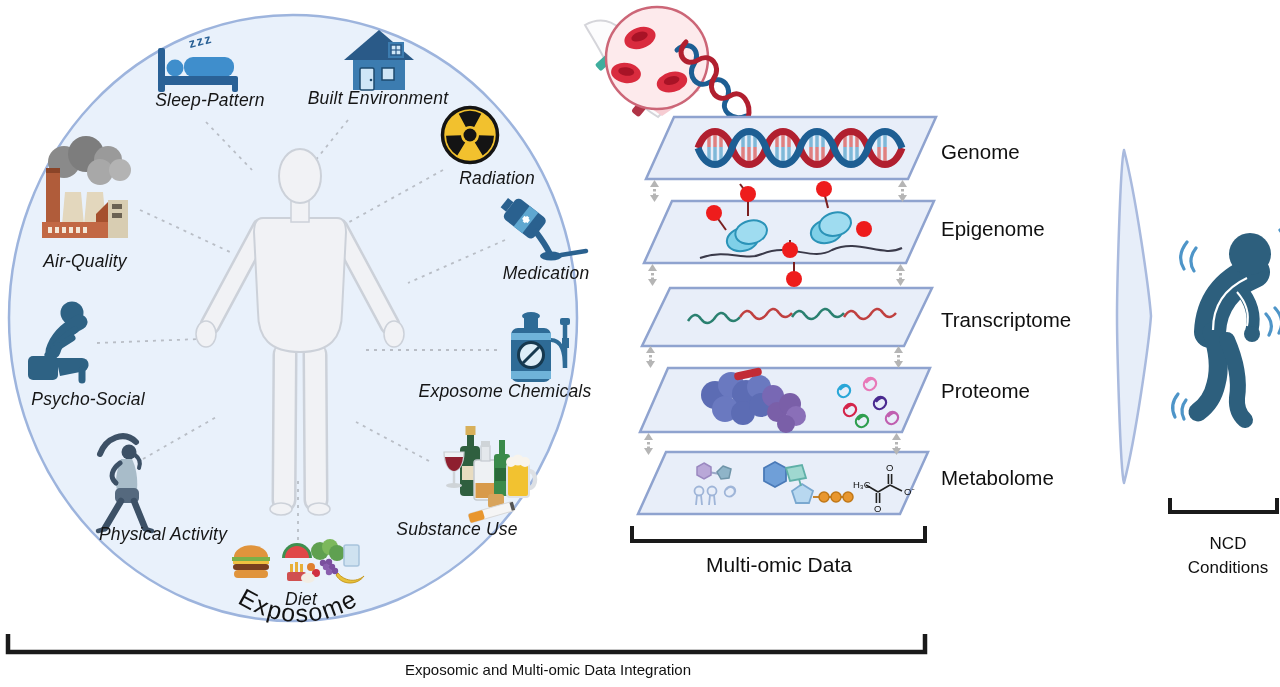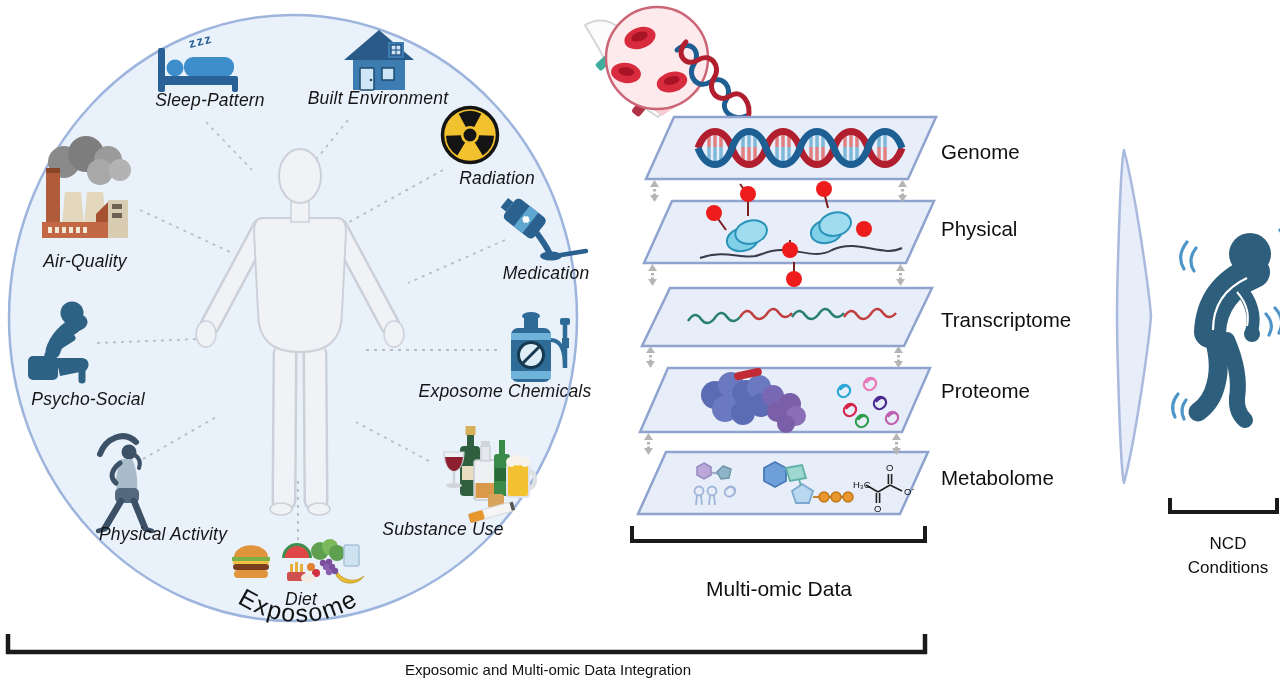--- a/index.html
+++ b/index.html
@@ -4,21 +4,21 @@
 <style>
   html,body{margin:0;padding:0;background:#fff;}
   .canvas{position:relative;width:1280px;height:687px;background:#ffffff;overflow:hidden;
           font-family:"Liberation Sans",sans-serif;}
   .canvas svg{position:absolute;left:0;top:0;}
   .lbl{position:absolute;transform:translateX(-50%);font-size:17.5px;font-weight:500;
        color:#151515;white-space:nowrap;letter-spacing:.2px;font-style:italic;}
   .layer-lbl{position:absolute;font-size:20.5px;color:#101010;white-space:nowrap;font-weight:500;}
   .cap{position:absolute;transform:translateX(-50%);font-size:15px;font-weight:500;
        color:#101010;white-space:nowrap;}
-  .cap-big{font-size:21px;margin-top:24px;}
+  .cap-big{font-size:21px;}
   .ncd-cap{font-size:17px;}
 </style>
 </head>
 <body>
 
 <div class="canvas">
 
 <svg width="1280" height="687" viewBox="0 0 1280 687">
   <defs>
     <g id="varrow">
@@ -445,28 +445,28 @@
   <text font-size="25" fill="#121212" letter-spacing="1.5" font-weight="500">
     <textPath href="#expArc" startOffset="8">Exposome</textPath>
   </text>
 </svg>
 
 <div class="lbl" style="left:210px;top:90px">Sleep-Pattern</div>
 <div class="lbl" style="left:378px;top:88px">Built Environment</div>
 <div class="lbl" style="left:497px;top:168px">Radiation</div>
 <div class="lbl" style="left:546px;top:263px">Medication</div>
 <div class="lbl" style="left:505px;top:381px">Exposome Chemicals</div>
-<div class="lbl" style="left:443px;top:519px">Substance Use</div>
+<div class="lbl" style="left:457px;top:519px">Substance Use</div>
 <div class="lbl" style="left:301px;top:589px">Diet</div>
 <div class="lbl" style="left:163px;top:524px">Physical Activity</div>
 <div class="lbl" style="left:88px;top:389px">Psycho-Social</div>
 <div class="lbl" style="left:85px;top:251px">Air-Quality</div>
 
 <div class="layer-lbl" style="left:941px;top:140px">Genome</div>
-<div class="layer-lbl" style="left:941px;top:217px">Physical</div>
+<div class="layer-lbl" style="left:941px;top:217px">Epigenome</div>
 <div class="layer-lbl" style="left:941px;top:308px">Transcriptome</div>
 <div class="layer-lbl" style="left:941px;top:379px">Proteome</div>
 <div class="layer-lbl" style="left:941px;top:466px">Metabolome</div>
 
 <div class="cap cap-big" style="left:779px;top:553px">Multi-omic Data</div>
 <div class="cap ncd-cap" style="left:1228px;top:534px">NCD</div>
 <div class="cap ncd-cap" style="left:1228px;top:558px">Conditions</div>
 <div class="cap" style="left:548px;top:661px">Exposomic and Multi-omic Data Integration</div>
 
 </div>

